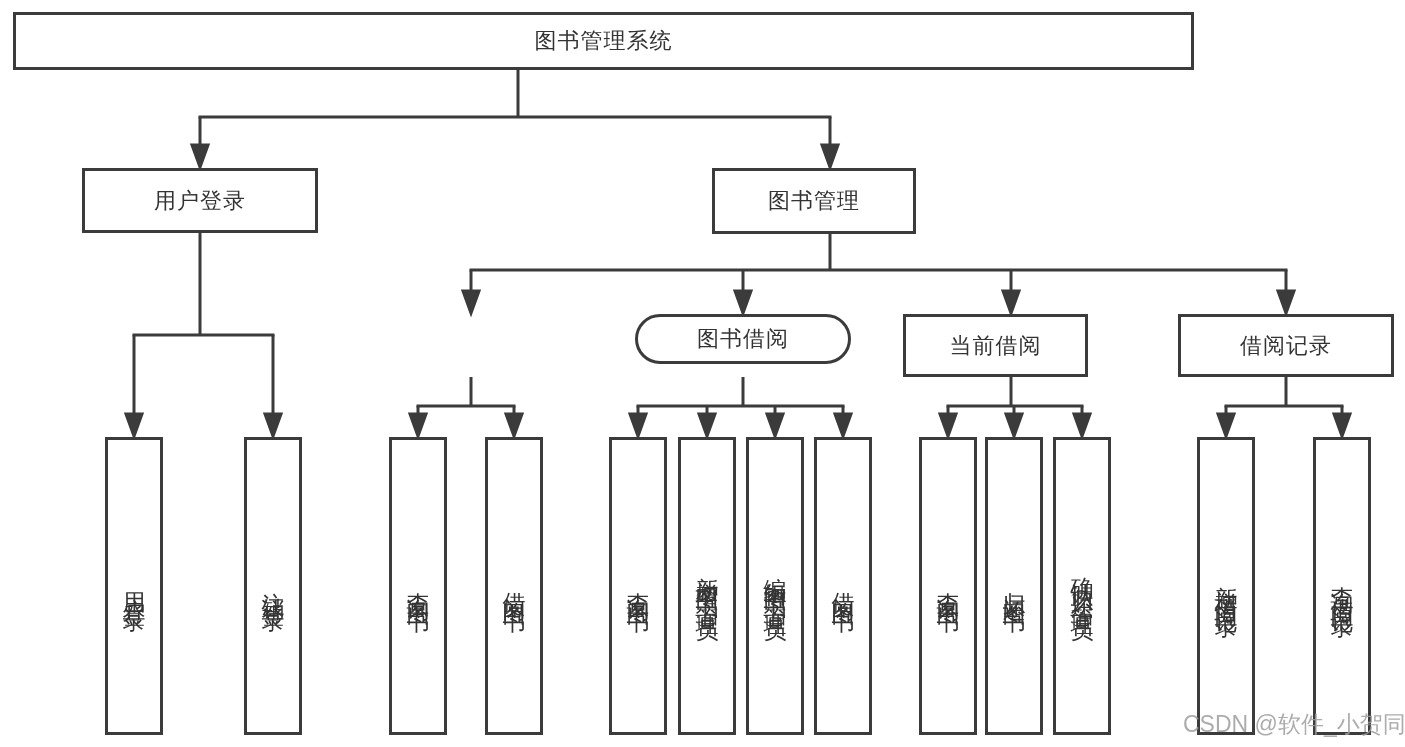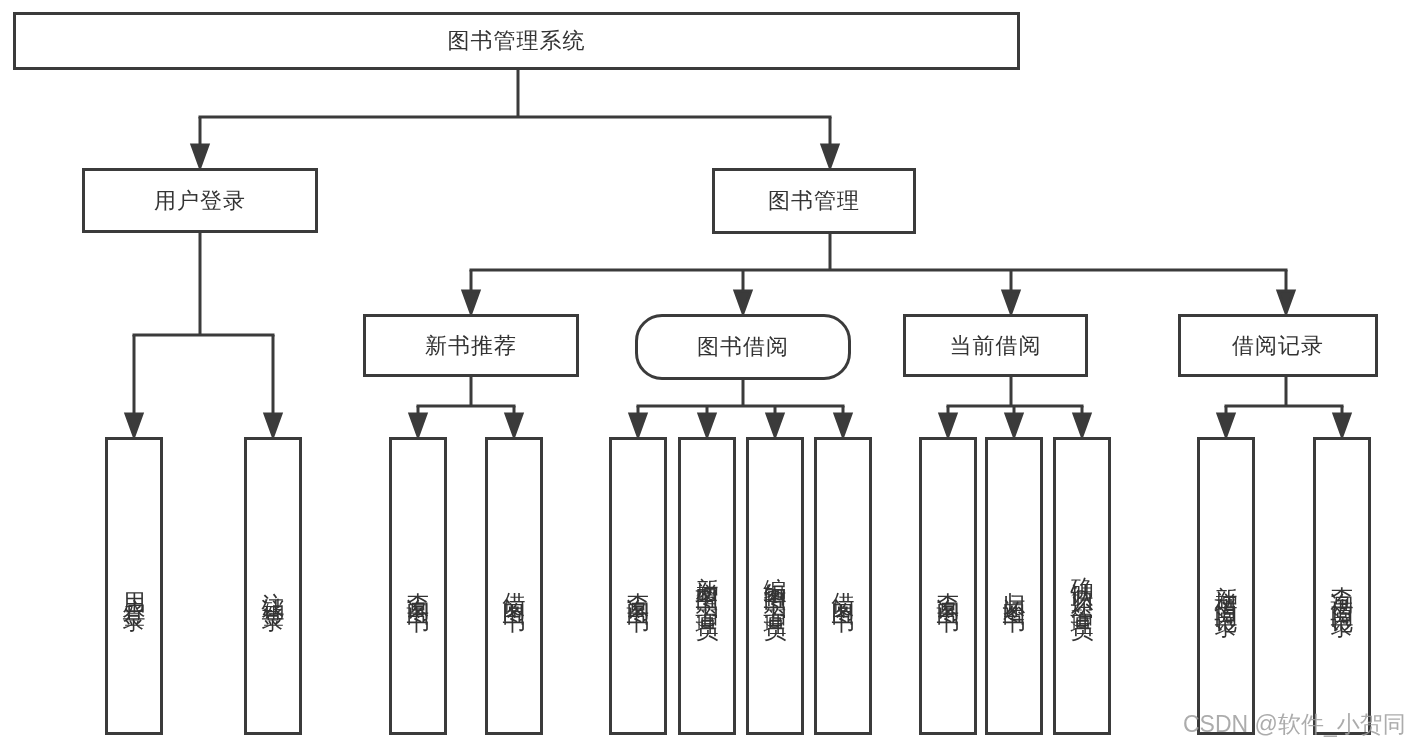--- a/index.html
+++ b/index.html
@@ -109,41 +109,38 @@
         <line x1="1286" y1="377" x2="1286" y2="406"></line>
         <line x1="1224.5" y1="406" x2="1343.5" y2="406"></line>
         <line x1="1226" y1="406" x2="1226" y2="433"></line>
         <polygon points="1218,414 1234,414 1226,436"></polygon>
         <line x1="1342" y1="406" x2="1342" y2="433"></line>
         <polygon points="1334,414 1350,414 1342,436"></polygon>
       </g>
     </g>
   </svg>
 
-  <div class="hbox" style="left:13px;top:12px;width:1007px;height:58px;">
+  <div class="hbox" style="left:13px;top:12px;width:1181px;height:58px;">
     <span>图书管理系统</span>
   </div>
 
   <div class="hbox" style="left:82px;top:168px;width:236px;height:65px;">
     <span>用户登录</span>
   </div>
   <div class="hbox" style="left:712px;top:168px;width:204px;height:66px;">
     <span>图书管理</span>
   </div>
 
-  <div class="hbox" style="left:363px;top:314px;width:216px;height:63px;">
-    <span>新书推荐</span>
-  </div>
-  <div class="hbox" style="left:635px;top:314px;width:216px;height:66px;border-radius:27px;">
+  <div class="hbox" style="left:635px;top:314px;width:216px;height:50px;border-radius:27px;">
     <span>图书借阅</span>
   </div>
   <div class="hbox" style="left:903px;top:314px;width:185px;height:63px;">
     <span>当前借阅</span>
   </div>
-  <div class="hbox" style="left:1178px;top:314px;width:200px;height:63px;">
+  <div class="hbox" style="left:1178px;top:314px;width:216px;height:63px;">
     <span>借阅记录</span>
   </div>
 
   <div class="leaf" style="left:105px;">
     <span class="vlbl">用户登录</span>
   </div>
   <div class="leaf" style="left:244px;">
     <span class="vlbl">注销登录</span>
   </div>
 

